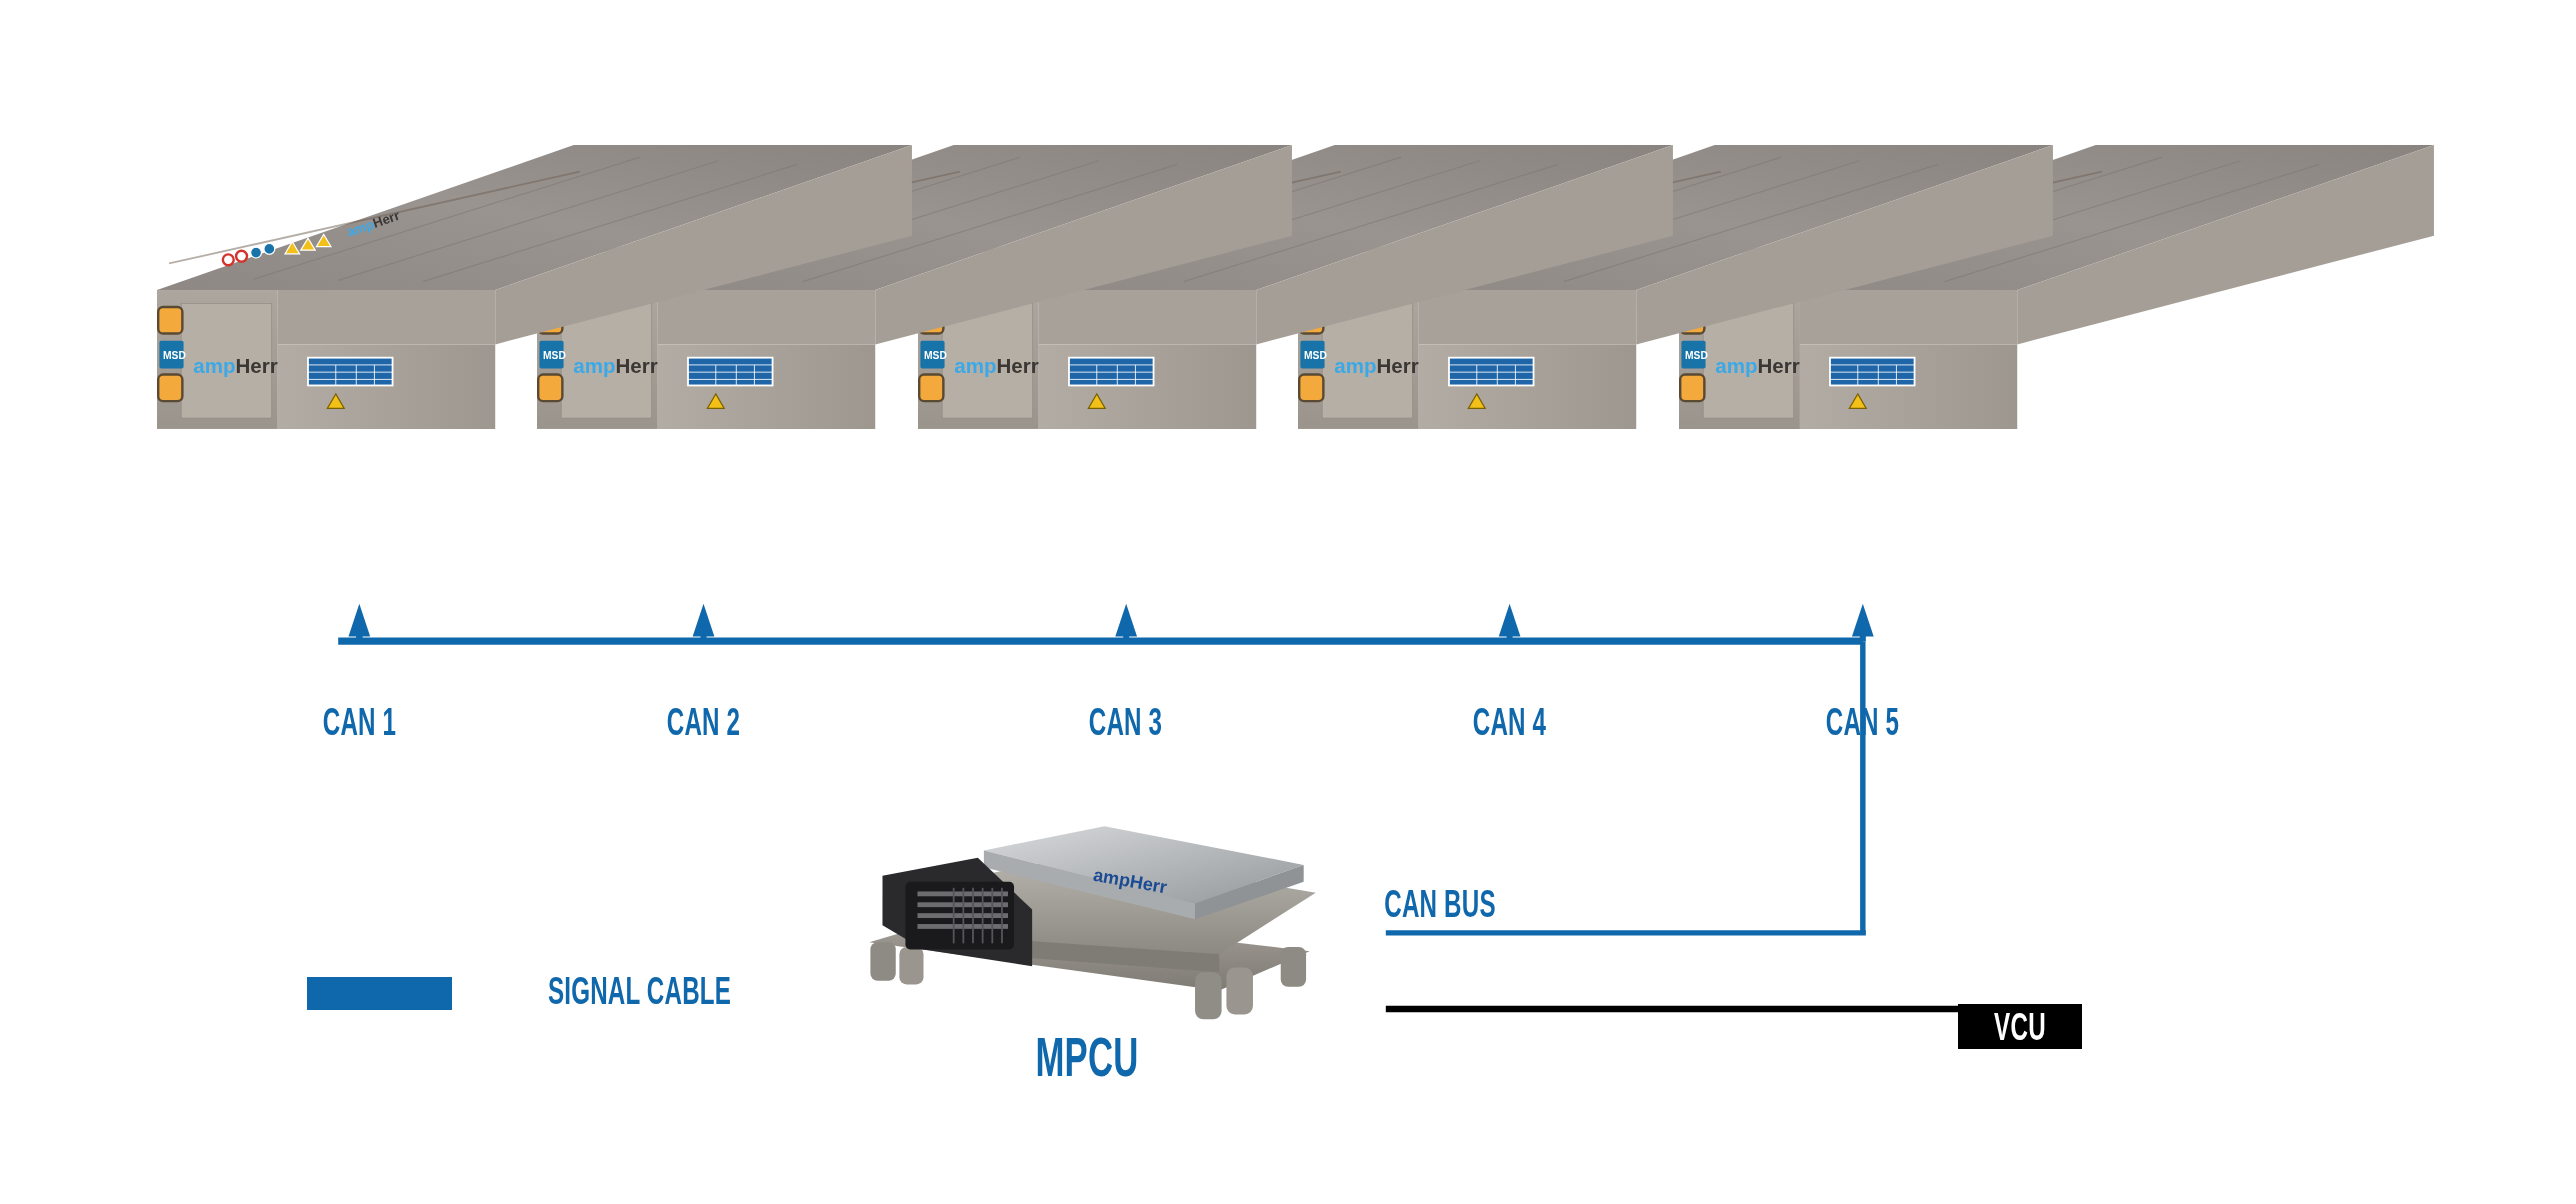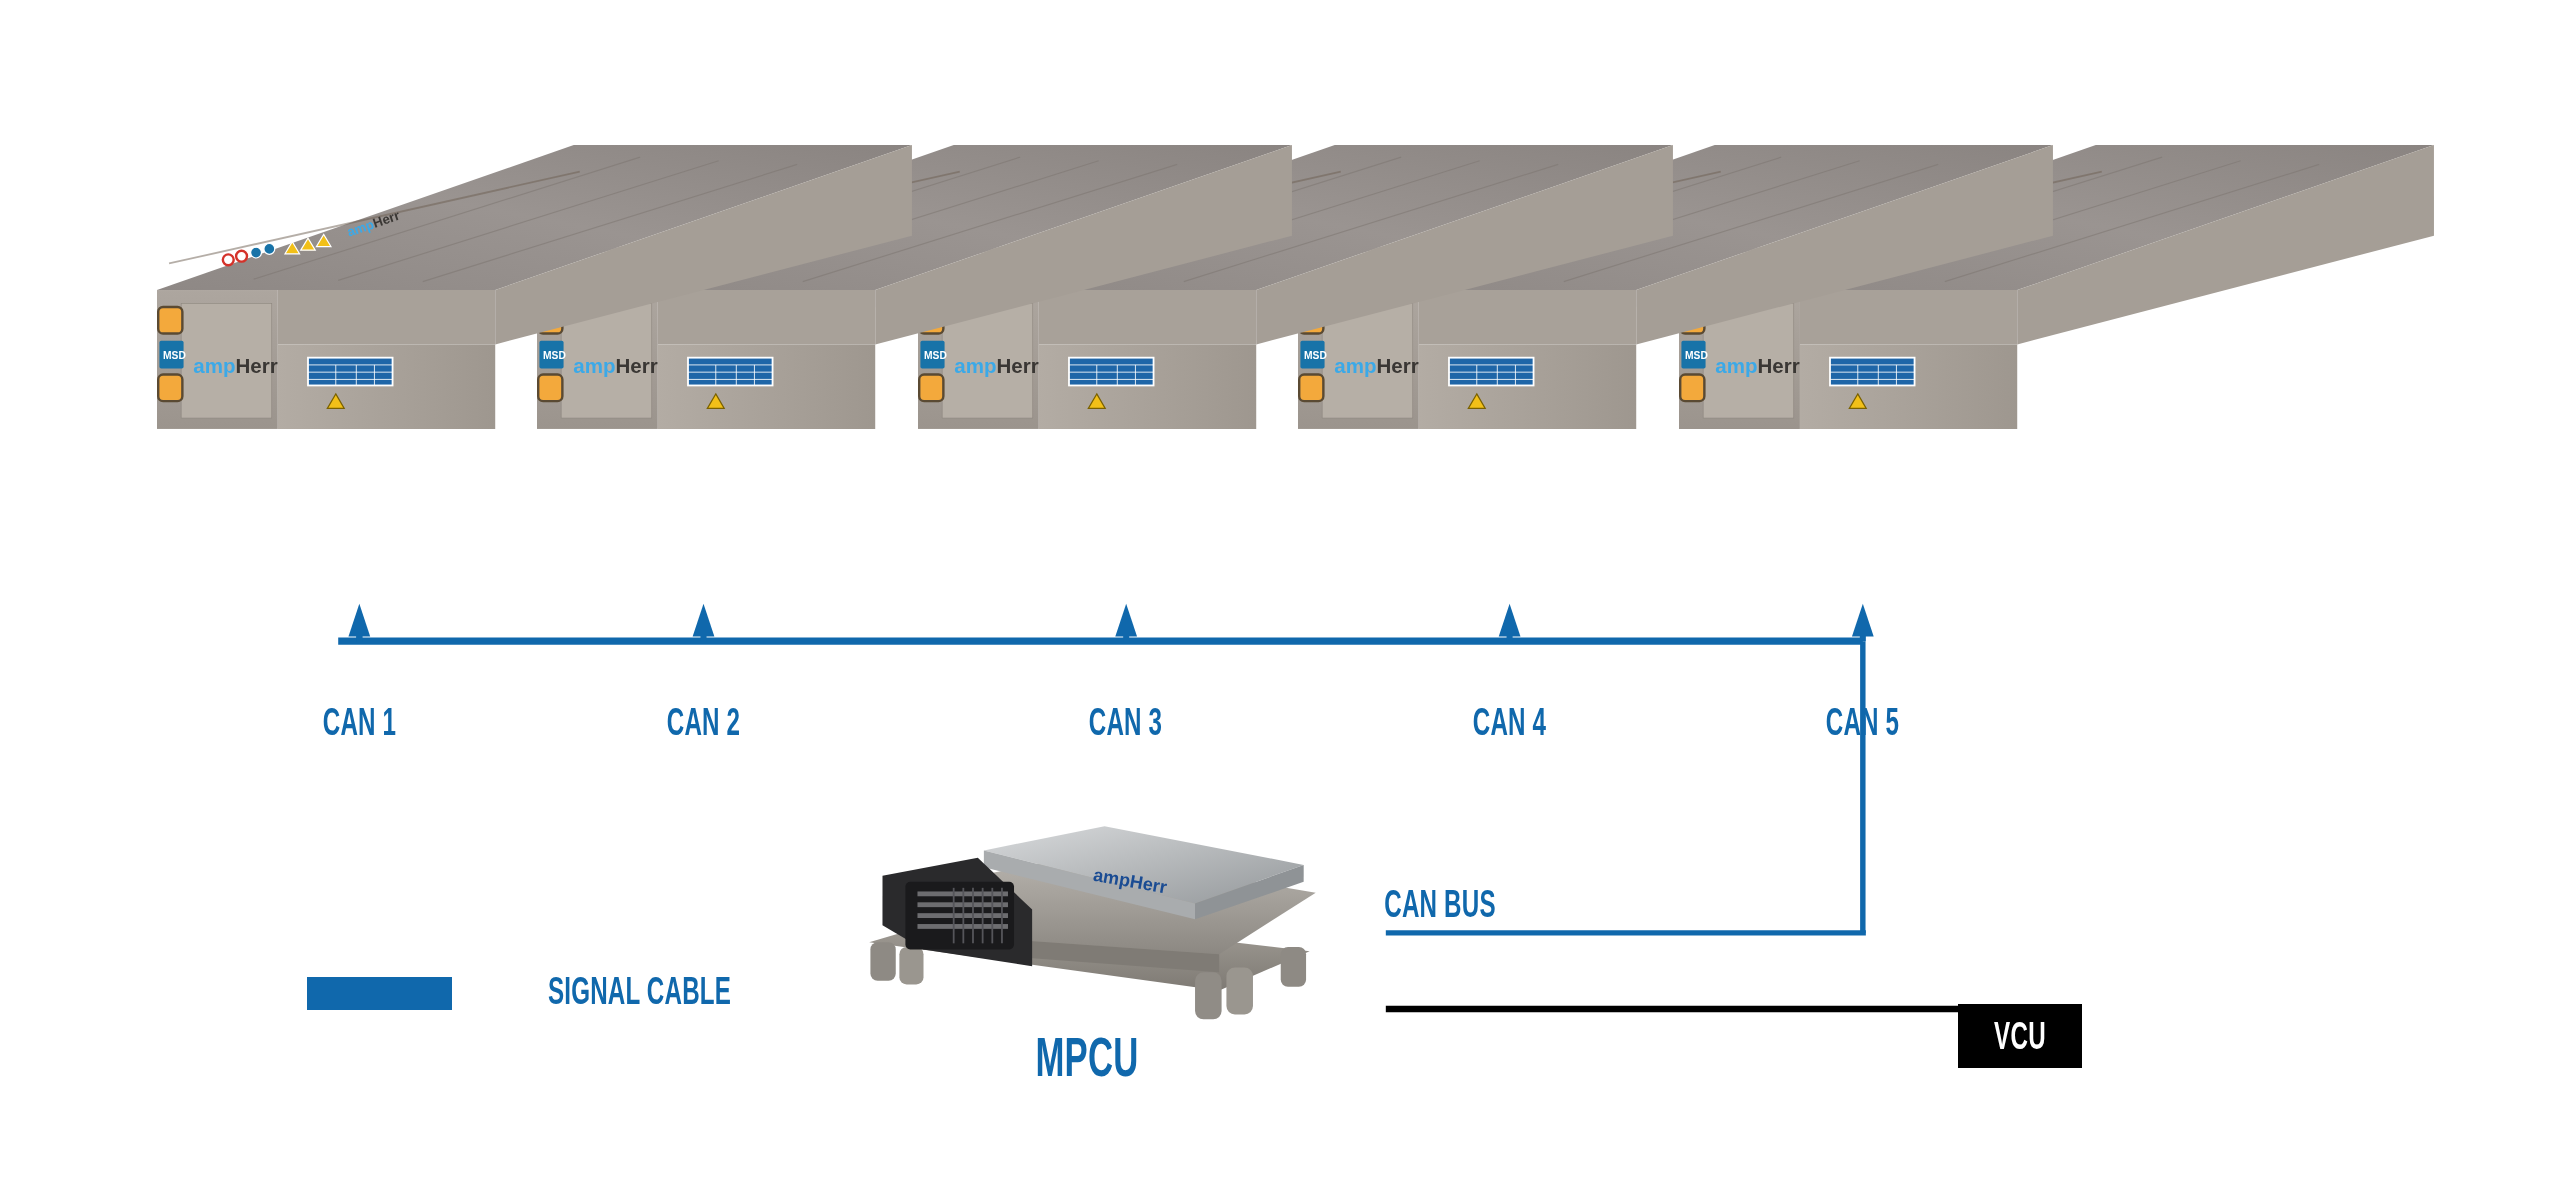--- a/index.html
+++ b/index.html
@@ -417,18 +417,18 @@
           <line x1="280" y1="160" x2="280" y2="252"></line>
       </g>
     </svg>
   </div>
 
   <div class="lbl mpcu-lbl" style="left:966px;top:1024px;width:242px;text-align:center;">MPCU</div>
 
   <div class="legend-sw" style="left:307px;top:977px;width:145px;height:33px;"></div>
   <div class="lbl legend-lbl" style="left:368px;top:969px;width:543px;text-align:center;">SIGNAL CABLE</div>
 
-  <div class="vcu-box" style="left:1958px;top:1004px;width:124px;height:64px;">
+  <div class="vcu-box" style="left:1958px;top:1004px;width:124px;height:45px;">
     <span class="vcu-txt">VCU</span>
   </div>
 
 </div>
 
 
 </body></html>

